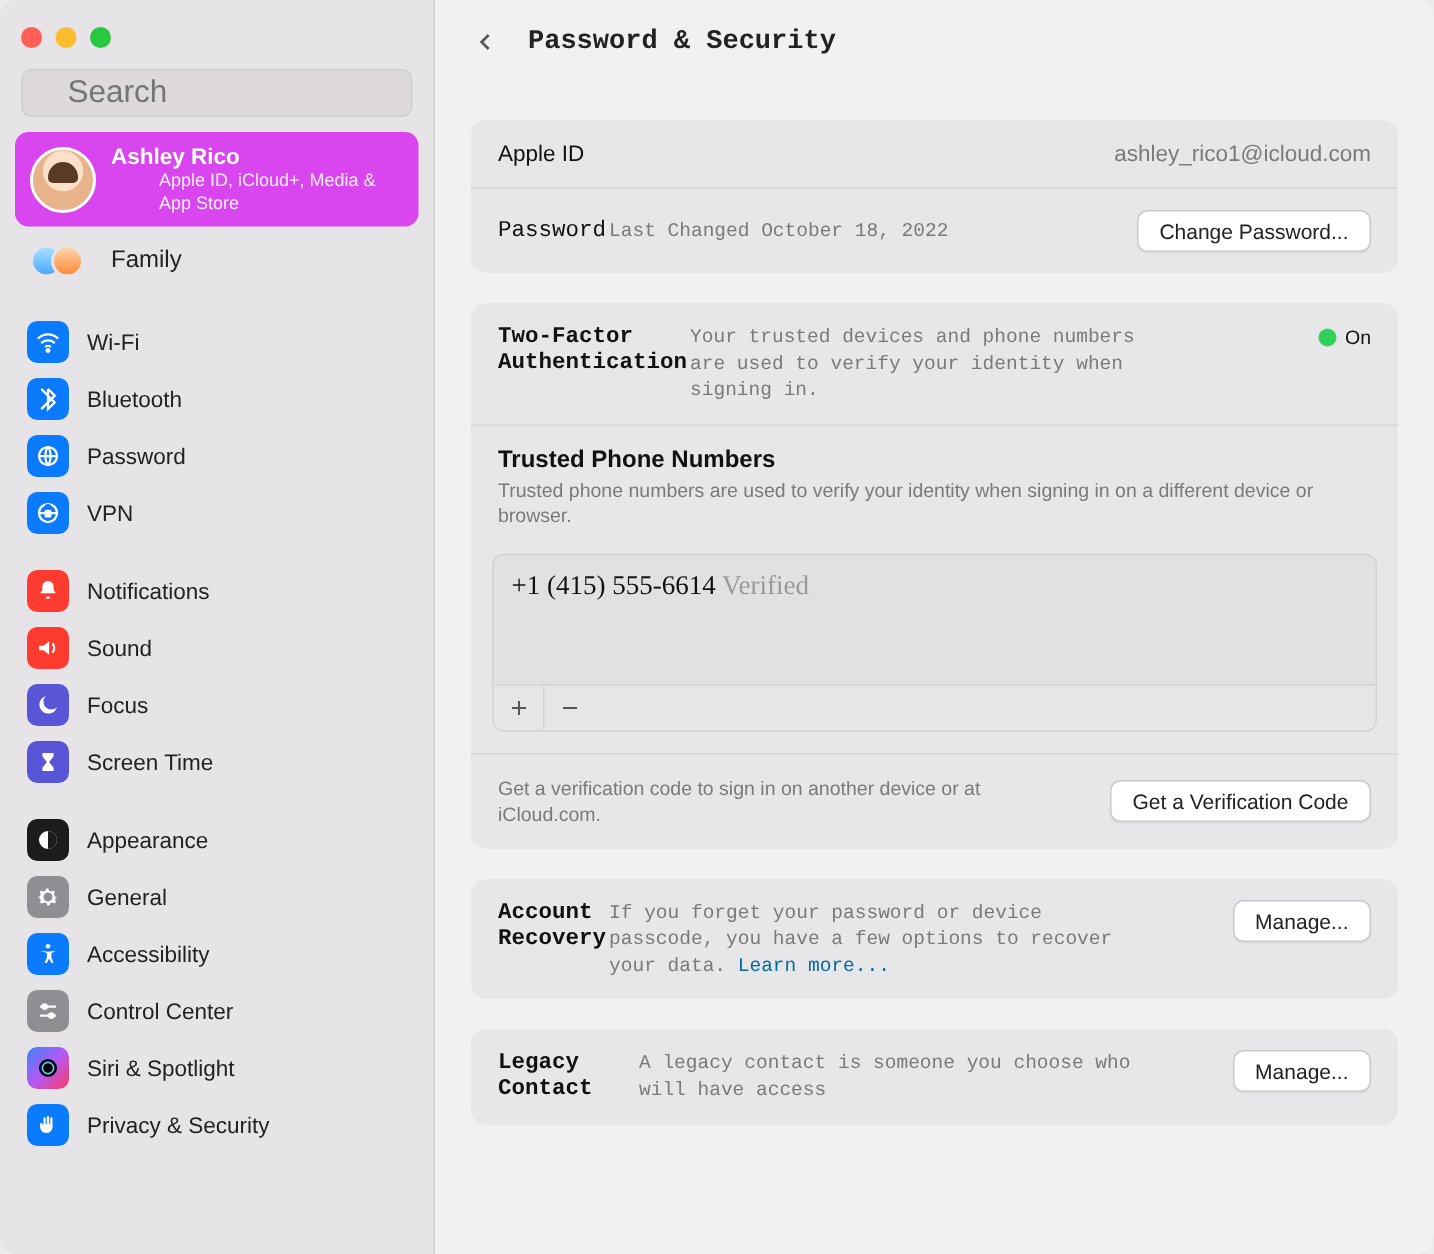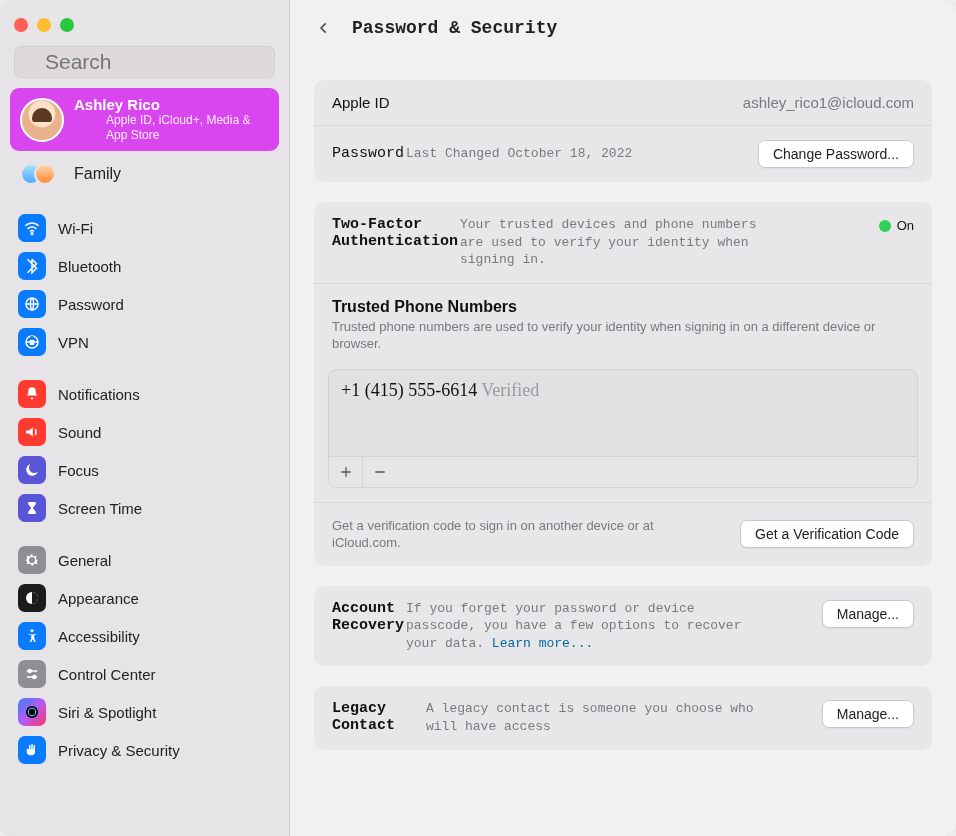--- a/index.html
+++ b/index.html
@@ -335,35 +335,35 @@
           <svg viewBox="0 0 24 24" fill="#fff">
               <path d="M7 4h10v3l-4 5 4 5v3H7v-3l4-5-4-5V4z"></path>
             </svg>
         </div>
         <span>Screen Time</span>
       </div>
 
       <div class="section-gap"></div>
 
       <div class="side-item">
-        <div class="side-icon ic-gray">
-          <svg viewBox="0 0 24 24" fill="#fff">
-              <path d="M12 8a4 4 0 100 8 4 4 0 000-8zm9 4l-2 .5-.8 2 1 1.8-1.5 1.5-1.8-1-2 .8-.5 2h-2l-.5-2-2-.8-1.8 1L4.6 17l1-1.8-.8-2L3 12l1.8-.5.8-2-1-1.8L6.1 6.2l1.8 1 2-.8.5-2h2l.5 2 2 .8 1.8-1 1.5 1.5-1 1.8.8 2 2 .5z"></path>
-            </svg>
-        </div>
-        <span>General</span>
-      </div>
-      <div class="side-item">
         <div class="side-icon ic-black">
           <svg viewBox="0 0 24 24" fill="#fff">
               <circle cx="12" cy="12" r="8"></circle>
               <path d="M12 4a8 8 0 010 16z" fill="#1c1c1e"></path>
             </svg>
         </div>
         <span>Appearance</span>
+      </div>
+      <div class="side-item">
+        <div class="side-icon ic-gray">
+          <svg viewBox="0 0 24 24" fill="#fff">
+              <path d="M12 8a4 4 0 100 8 4 4 0 000-8zm9 4l-2 .5-.8 2 1 1.8-1.5 1.5-1.8-1-2 .8-.5 2h-2l-.5-2-2-.8-1.8 1L4.6 17l1-1.8-.8-2L3 12l1.8-.5.8-2-1-1.8L6.1 6.2l1.8 1 2-.8.5-2h2l.5 2 2 .8 1.8-1 1.5 1.5-1 1.8.8 2 2 .5z"></path>
+            </svg>
+        </div>
+        <span>General</span>
       </div>
       <div class="side-item">
         <div class="side-icon ic-blue">
           <svg viewBox="0 0 24 24" fill="#fff">
               <circle cx="12" cy="5" r="2"></circle>
               <path d="M5 9l7 1 7-1-4 2v4l2 5h-2l-2-4-2 4H9l2-5v-4z"></path>
             </svg>
         </div>
         <span>Accessibility</span>
       </div>

